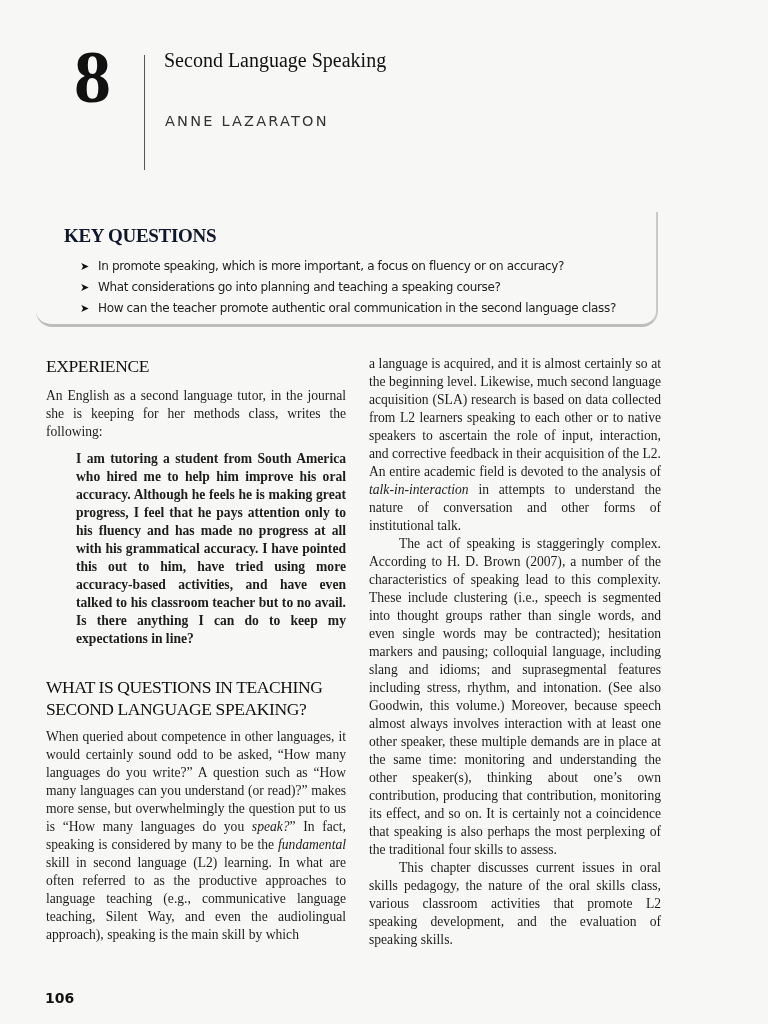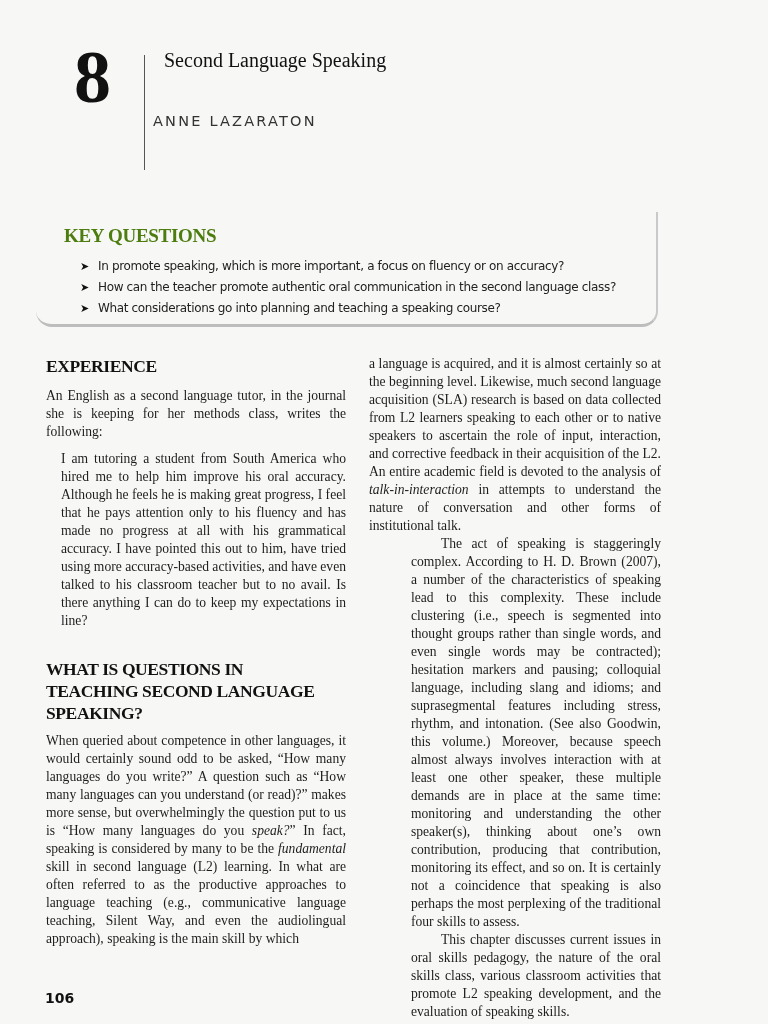--- a/index.html
+++ b/index.html
@@ -19,56 +19,56 @@
   .chapter-rule {
     position: absolute; left: 144px; top: 55px; width: 1px; height: 115px;
     background: #555;
   }
   .chapter-title {
     position: absolute; left: 164px; top: 50px;
     font-size: 20px; line-height: 1; color: #111;
     font-family: "Liberation Serif", serif;
   }
   .chapter-author {
-    position: absolute; left: 153px; top: 113px;
+    position: absolute; left: 165px; top: 113px;
     font-size: 14.5px; letter-spacing: 2.2px;
     font-family: "DejaVu Sans", sans-serif; color: #333;
   }
 
   .key-box {
     position: absolute; left: 36px; top: 212px; width: 620px; height: 112px;
     border-right: 2px solid #c9c9c9;
     border-bottom: 3px solid #bdbdbd;
     border-radius: 0 0 16px 16px;
   }
   .key-title {
     position: absolute; left: 64px; top: 225px;
     font-size: 19px; font-weight: bold; letter-spacing: -0.3px;
-    color: #4d7c0f;
+    color: #0f172a;
   }
   .key-list { position: absolute; left: 80px; top: 256px; margin: 0; padding: 0; list-style: none; }
   .key-item {
     font-family: "DejaVu Sans", sans-serif; font-size: 12px; line-height: 20px;
     color: #222; letter-spacing: -0.35px; white-space: nowrap;
   }
   .key-item .arrow { display: inline-block; width: 18px; font-size: 11px; color: #111; }
 
   .col { position: absolute; top: 355px; width: 300px; }
   .col-left { left: 46px; }
   .col-right { left: 369px; width: 292px; }
   .section-heading {
-    font-weight: bold; font-size: 17.5px; line-height: 22px;
+    font-weight: normal; font-size: 17.5px; line-height: 22px;
     margin: 0; color: #111; letter-spacing: -0.4px;
   }
   p {
     margin: 0; font-size: 13.6px; line-height: 18px; text-align: justify;
     color: #1d1d1d;
   }
-  .indent { text-indent: 30px; margin-left: 42px; }
-  .quote { margin-left: 15px; margin-right: 0; }
+  .indent { text-indent: 30px; }
+  .quote { margin-left: 30px; margin-right: 0; font-weight: bold; }
   em { font-style: italic; }
 
   .page-number {
     position: absolute; left: 45px; top: 990px;
     font-family: "DejaVu Sans", sans-serif; font-weight: bold; font-size: 14px;
     color: #111;
   }
 </style>
 </head>
 <body>
@@ -80,24 +80,24 @@
   <div class="chapter-author">ANNE LAZARATON</div>
 </div>
 
 <div class="key-box"></div>
 <div class="key-title">KEY QUESTIONS</div>
 <ul class="key-list">
   <li class="key-item">
     <span class="arrow">➤</span><span>In promote speaking, which is more important, a focus on fluency or on accuracy?</span>
   </li>
   <li class="key-item">
-    <span class="arrow">➤</span><span>How can the teacher promote authentic oral communication in the second language class?</span>
+    <span class="arrow">➤</span><span>What considerations go into planning and teaching a speaking course?</span>
   </li>
   <li class="key-item">
-    <span class="arrow">➤</span><span>What considerations go into planning and teaching a speaking course?</span>
+    <span class="arrow">➤</span><span>How can the teacher promote authentic oral communication in the second language class?</span>
   </li>
 </ul>
 
 <div class="col col-left">
   <h2 class="section-heading" style="margin-bottom:10px;">EXPERIENCE</h2>
   <p style="margin-bottom:9px;">An English as a second language tutor, in the journal she is keeping for her methods class, writes the following:</p>
   <p class="quote">I am tutoring a student from South America who hired me to help him improve his oral accuracy. Although he feels he is making great progress, I feel that he pays attention only to his fluency and has made no progress at all with his grammatical accuracy. I have pointed this out to him, have tried using more accuracy-based activities, and have even talked to his classroom teacher but to no avail. Is there anything I can do to keep my expectations in line?</p>
 
   <h2 class="section-heading" style="margin-top:28px; margin-bottom:8px; width:290px;">WHAT IS QUESTIONS IN TEACHING SECOND LANGUAGE SPEAKING?</h2>
   <p style="height:234px; overflow:hidden;"><span>When queried about competence in other languages, it would certainly sound odd to be asked, “How many languages do you write?” A question such as “How many languages can you understand (or read)?” makes more sense, but overwhelmingly the question put to us is “How many languages do you </span><em>speak?</em><span>” In fact, speaking is considered by many to be the </span><em>fundamental</em><span> skill in second language (L2) learning. In what are often referred to as the productive approaches to language teaching (e.g., communicative language teaching, Silent Way, and even the audiolingual approach), speaking is the main skill by which </span><em></em><span></span></p>

